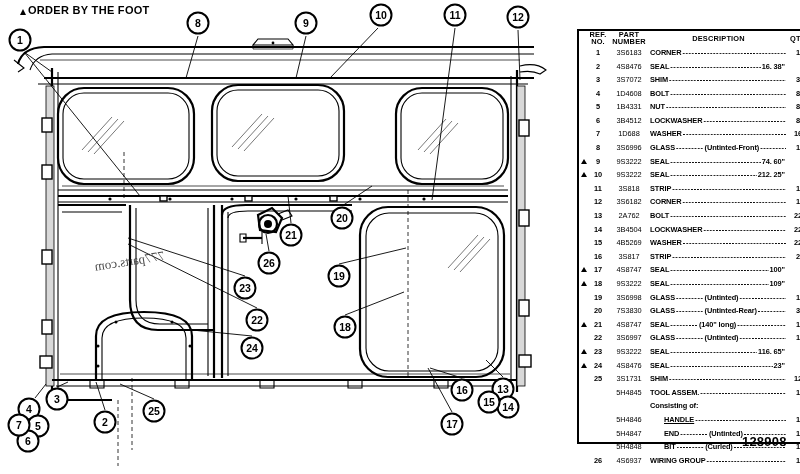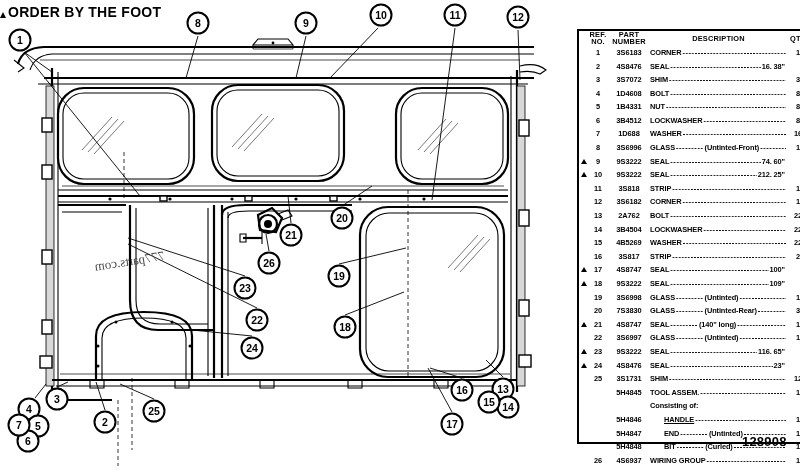--- a/index.html
+++ b/index.html
@@ -14,23 +14,23 @@
     position: relative;
     width: 800px;
     height: 474px;
     background: #fff;
     overflow: hidden;
   }
 
   
   #order-note {
     position: absolute;
-    left: 0;
+    left: 20px;
     top: 4px;
-    font-size: 14px;
+    font-size: 11px;
     font-weight: bold;
     letter-spacing: .3px;
     color: #000;
     white-space: nowrap;
   }
   .tri-glyph {
     display: inline-block;
     width: 0; height: 0;
     border-left: 3.5px solid transparent;
     border-right: 3.5px solid transparent;
@@ -109,21 +109,21 @@
   th.h-part, td.part{ border-right: 1.5px solid #000; }
   th.h-desc, td.desc{ border-right: 1.5px solid #000; }
 
   tbody td { height: 13.6px; vertical-align: middle; }
   td.mark {
     text-align: center;
     font-size: 6px;
     line-height: 1;
   }
   td.ref  { text-align: center; font-weight: bold; font-size: 7.6px; }
-  td.part { text-align: center; font-weight: bold; font-size: 7.6px; letter-spacing: -.1px; }
+  td.part { text-align: center; font-weight: normal; font-size: 7.6px; letter-spacing: -.1px; }
   td.qty  { text-align: center; font-weight: bold; font-size: 7.6px; }
 
   td.desc {
     font-weight: bold;
     font-size: 7.6px;
     padding-left: 3px;
     white-space: nowrap;
     overflow: hidden;
     letter-spacing: -.1px;
   }

